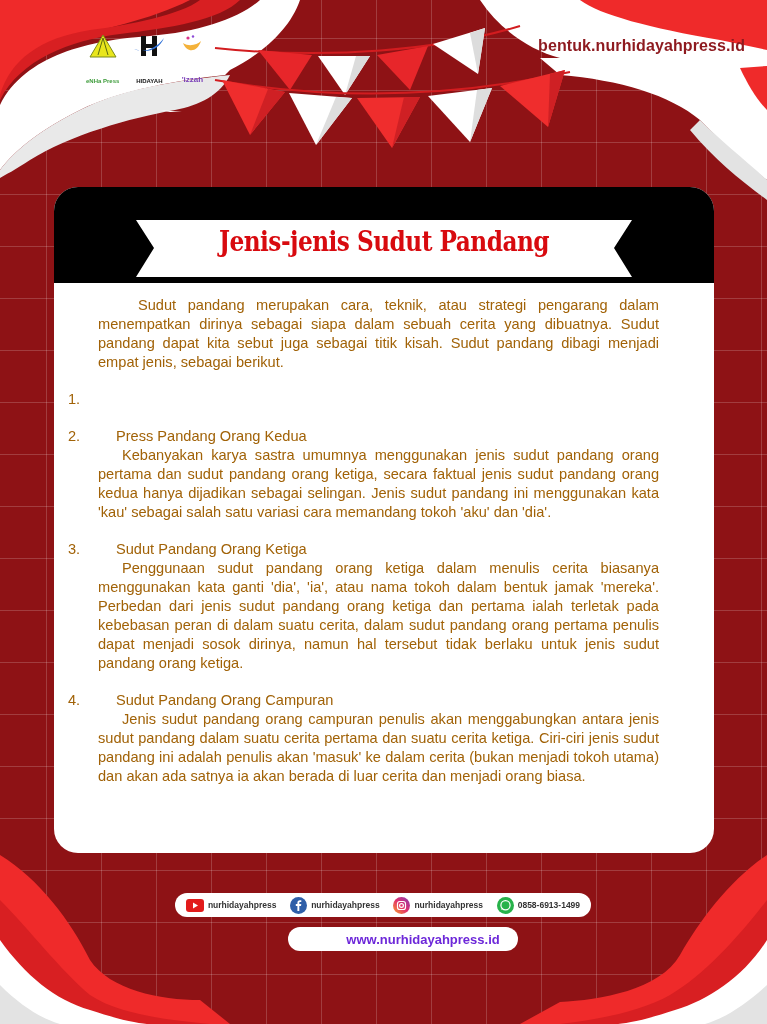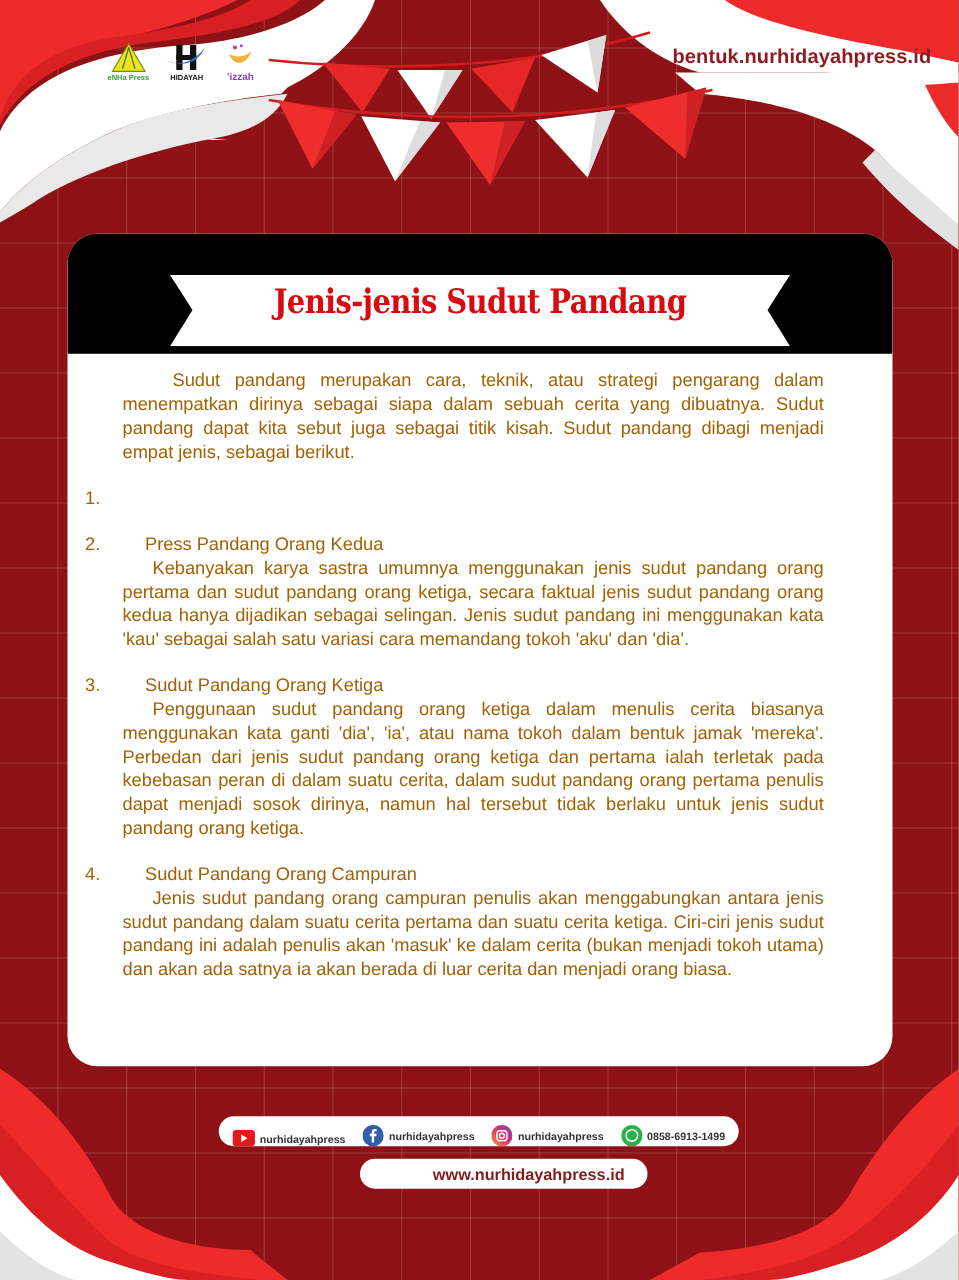--- a/index.html
+++ b/index.html
@@ -5,38 +5,38 @@
   html, body { margin: 0; padding: 0; }
   body { width: 767px; height: 1024px; position: relative; overflow: hidden; background: #8e1215; font-family: "Liberation Sans", sans-serif; }
   .grid { position: absolute; inset: 0;
     background-image:
       linear-gradient(to right, rgba(255,255,255,0.18) 1px, transparent 1px),
       linear-gradient(to bottom, rgba(255,255,255,0.18) 1px, transparent 1px);
     background-size: 55px 52px; background-position: 46px 38px; }
   .deco { position: absolute; inset: 0; }
   .logos { position: absolute; left: 86px; top: 34px; display: flex; gap: 14px; align-items: flex-end; }
   .logo { display: flex; flex-direction: column; align-items: center; }
-  .logo-label { font-size: 6px; font-weight: bold; margin-top: 2px; }
+  .logo-label { font-size: 6px; font-weight: bold; margin-top: 20px; }
   .top-url { position: absolute; right: 22px; top: 37px; font-size: 16px; font-weight: bold; color: #8e1a1f; letter-spacing: 0.1px; }
 
   .card { position: absolute; left: 54px; top: 187px; width: 660px; height: 666px; background: #fff; border-radius: 24px; overflow: hidden; }
   .card-head { height: 96px; background: #000000; position: relative; }
   .ribbon { position: absolute; left: 82px; top: 33px; width: 496px; height: 57px; }
   .title { position: absolute; left: 0; right: 0; top: 39px; text-align: center; font-family: "DejaVu Serif", serif; font-weight: bold; font-size: 27px; color: #d80a0f; letter-spacing: -0.6px; transform: scaleX(0.86); }
   .card-body { padding: 13px 55px 0 44px; color: #a16207; font-size: 14.6px; line-height: 19px; text-align: justify; }
   .intro { text-indent: 40px; margin: 0 0 18px 0; }
   .item { margin-bottom: 18px; }
   .item-head { display: flex; margin-left: -30px; }
   .item-num { width: 48px; padding-left: 0; }
   .item-text { text-indent: 24px; margin: 0; }
 
-  .socials { position: absolute; left: 175px; top: 893px; width: 416px; height: 24px; background: #fff; border-radius: 12px; display: flex; align-items: flex-end; justify-content: space-around; padding: 0 4px; box-sizing: border-box; }
+  .socials { position: absolute; left: 175px; top: 893px; width: 416px; height: 24px; background: #fff; border-radius: 12px; display: flex; align-items: center; justify-content: space-around; padding: 0 4px; box-sizing: border-box; }
   .soc { display: flex; align-items: center; gap: 4px; font-size: 8.5px; font-weight: bold; color: #333; }
   .soc svg { display: block; }
-  .web-url { position: absolute; left: 288px; top: 927px; width: 190px; height: 24px; background: #fff; border-radius: 12px; display: flex; align-items: center; justify-content: center; font-size: 13px; font-weight: bold; color: #7f1d1d; padding-left: 40px; }
+  .web-url { position: absolute; left: 288px; top: 927px; width: 190px; height: 24px; background: #fff; border-radius: 12px; display: flex; align-items: center; justify-content: center; font-size: 13px; font-weight: bold; color: #6d28d9; padding-left: 40px; }
 </style>
 </head>
 <body>
 
 <div class="grid"></div>
 
 <svg class="deco" width="767" height="1024" viewBox="0 0 767 1024">
 
   <path d="M0,0 L190,0 C150,20 100,30 60,40 C30,50 10,70 0,100 Z" fill="#ef2a2a"></path>
   <path d="M0,100 C20,60 70,40 120,34 C170,28 220,20 240,0 L200,0 C180,15 130,25 90,30 C40,38 10,60 0,95 Z" fill="#d81f22"></path>

